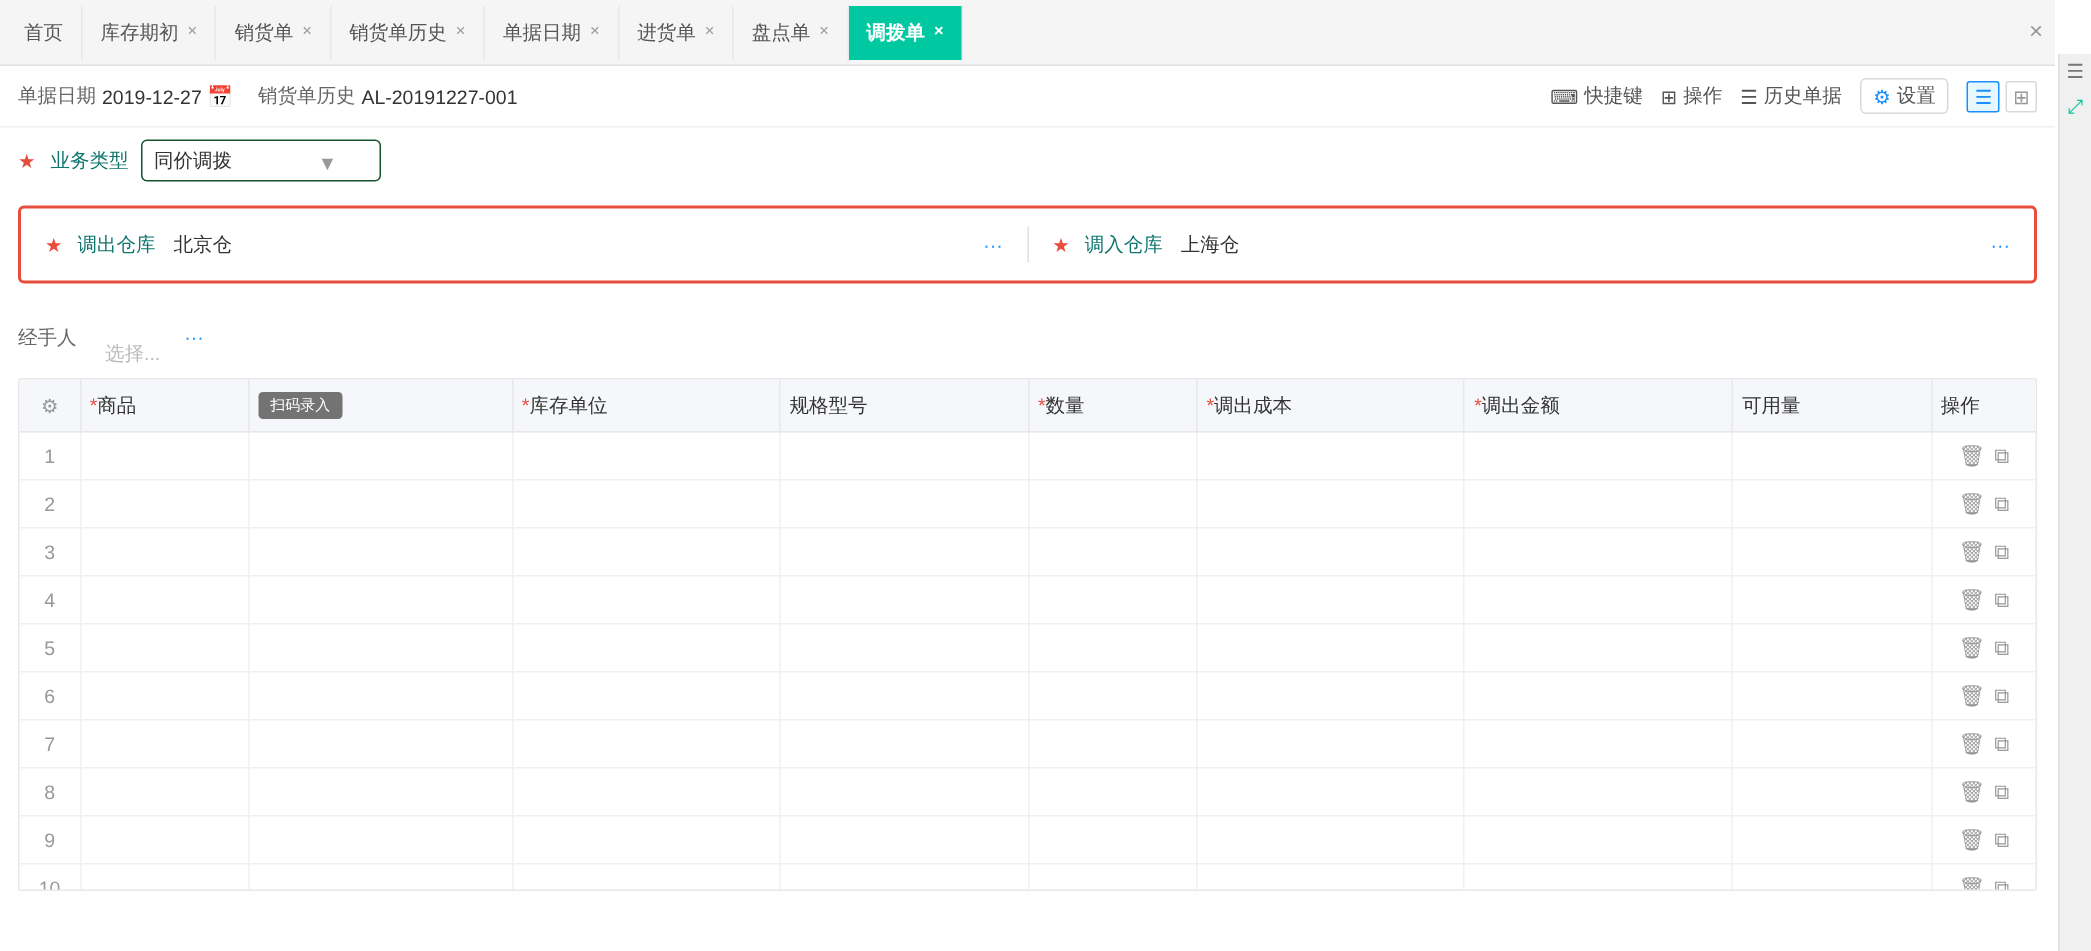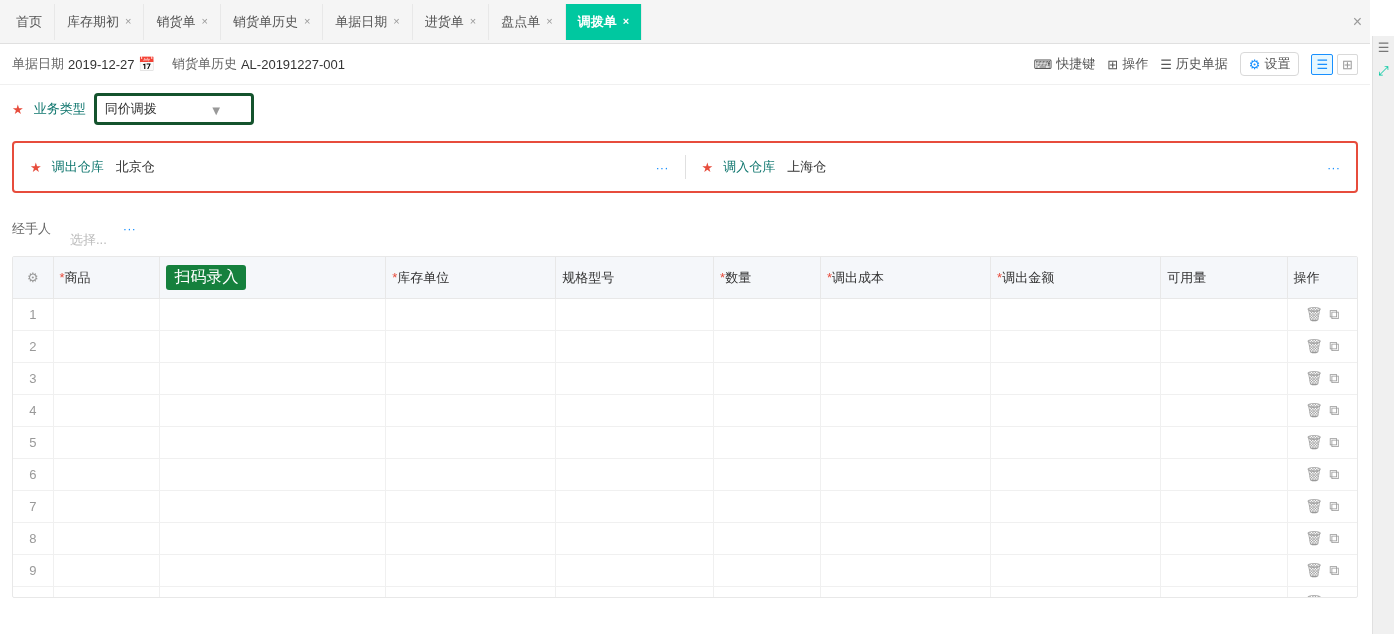--- a/index.html
+++ b/index.html
@@ -110,21 +110,21 @@
     }
     .form-ellipsis { color: #1890ff; cursor: pointer; margin-left: 8px; }
 
     
     .biz-row {
       display: flex; align-items: center;
       padding: 8px 12px;
       gap: 8px;
     }
     .biz-select {
-      border: 3px solid #14532d;
+      border: 1px solid #14532d;
       border-radius: 4px;
       padding: 4px 28px 4px 8px;
       min-width: 160px;
       background: #fff;
       cursor: pointer;
       position: relative;
       display: flex; align-items: flex-end; justify-content: space-between;
     }
     .dropdown-arrow { color: #999; }
 
@@ -158,26 +158,26 @@
     .row-num { color: #999; text-align: center; width: 32px; }
     .col-actions { text-align: center; width: 70px; }
     .col-actions-inner { display: flex; gap: 6px; justify-content: center; }
     .action-icon-btn { cursor: pointer; color: #999; font-size: 14px; }
 
     
     .req { color: #e74c3c; }
 
     
     .scan-btn {
-      background: #15803d;
+      background: #737373;
       color: #fff;
       border: none;
       border-radius: 3px;
       padding: 2px 8px;
-      font-size: 16px;
+      font-size: 10px;
       cursor: pointer;
       white-space: nowrap;
     }
 
     
     .scroll-area {
       overflow-y: auto;
       max-height: 340px;
     }
 

